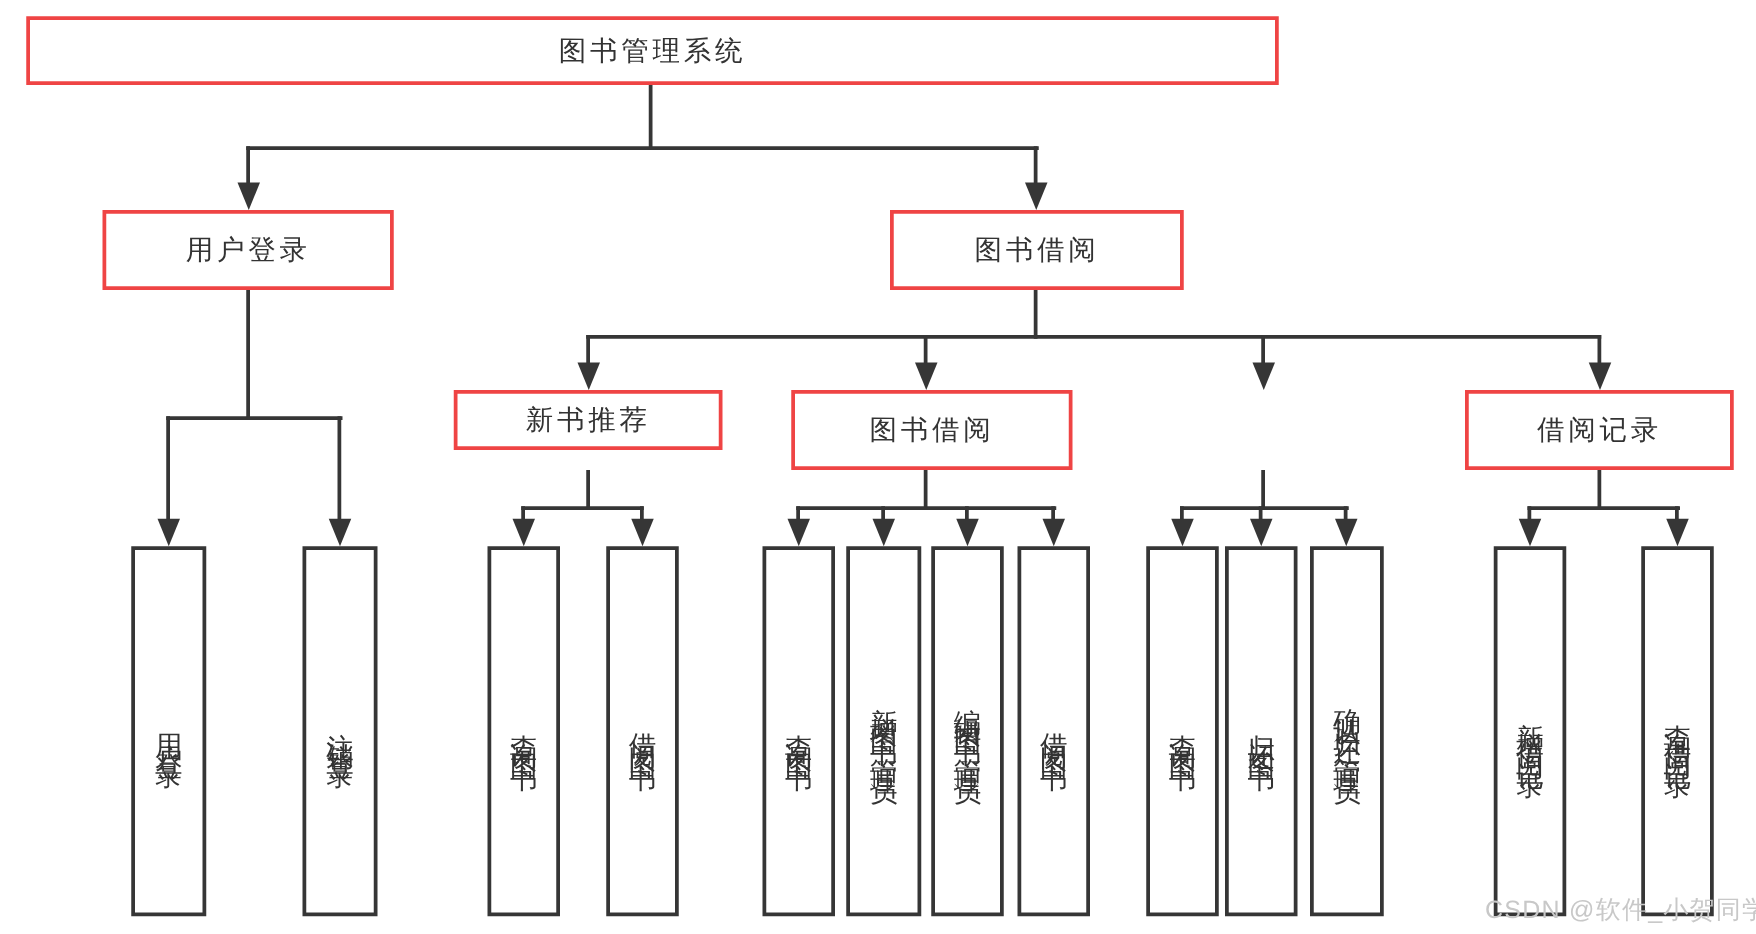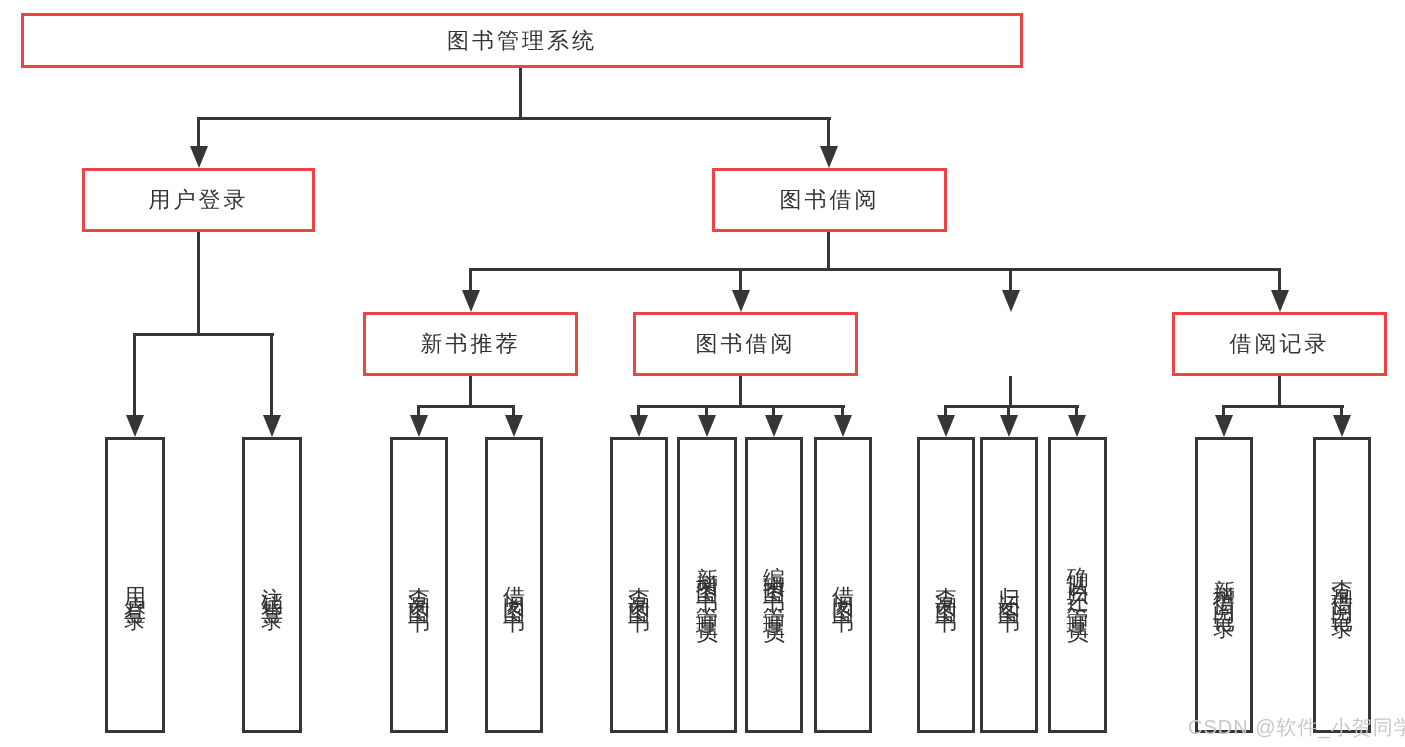--- a/index.html
+++ b/index.html
@@ -94,21 +94,21 @@
   <div class="line" style="left:469px; top:268px; width:812px; height:3px;"></div>
   <div class="line" style="left:469px; top:268px; width:3px; height:23px;"></div>
   <div class="arrow" style="left:462px; top:290px;"></div>
   <div class="line" style="left:739px; top:268px; width:3px; height:23px;"></div>
   <div class="arrow" style="left:732px; top:290px;"></div>
   <div class="line" style="left:1009px; top:268px; width:3px; height:23px;"></div>
   <div class="arrow" style="left:1002px; top:290px;"></div>
   <div class="line" style="left:1278px; top:268px; width:3px; height:23px;"></div>
   <div class="arrow" style="left:1271px; top:290px;"></div>
 
-  <div class="box" style="left:363px; top:312px; width:215px; height:64px;">
+  <div class="box" style="left:363px; top:312px; width:215px; height:48px;">
     <span>新书推荐</span>
   </div>
   <div class="box" style="left:633px; top:312px; width:225px; height:64px;">
     <span>图书借阅</span>
   </div>
   <div class="box" style="left:1172px; top:312px; width:215px; height:64px;">
     <span>借阅记录</span>
   </div>
 
   <div class="line" style="left:469px; top:376px; width:3px; height:31px;"></div>

